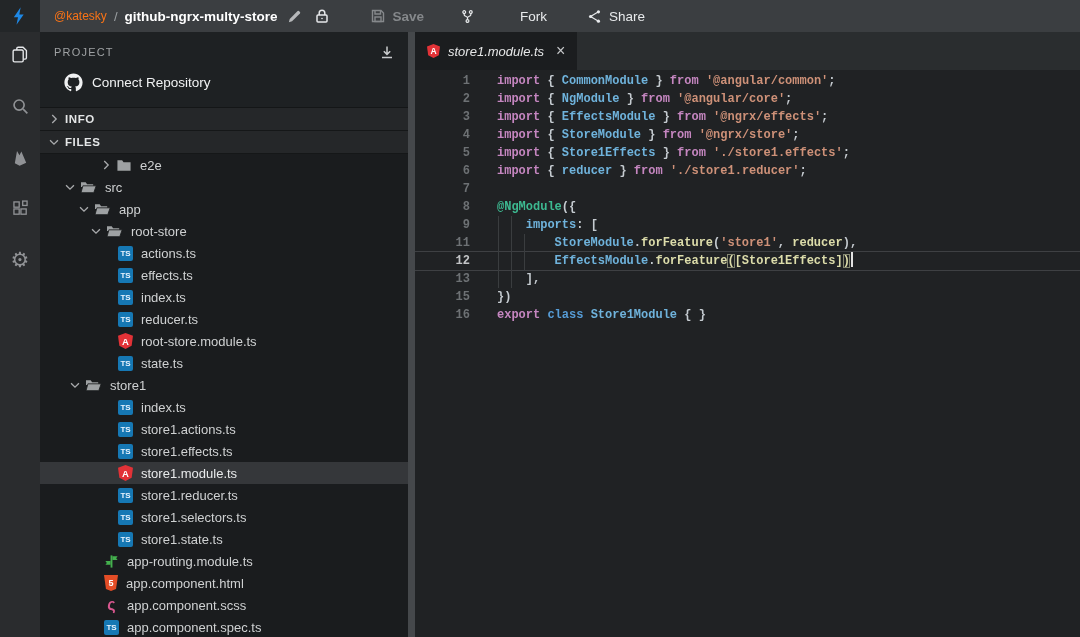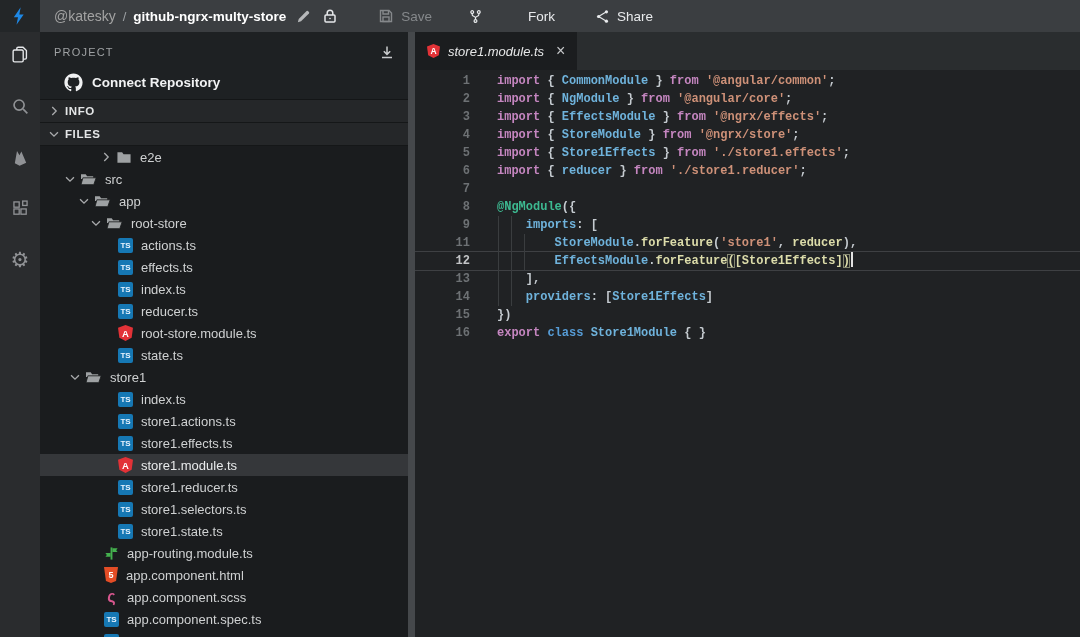--- a/index.html
+++ b/index.html
@@ -3,46 +3,46 @@
 <meta charset="utf-8">
 <style>
   html,body{margin:0;padding:0;background:#202224;}
   body{width:1080px;height:637px;overflow:hidden;font-family:"Liberation Sans",sans-serif;-webkit-font-smoothing:antialiased;}
   .app{width:1080px;height:637px;display:flex;flex-direction:column;}
 
   
   .topbar{height:32px;background:#3B3E41;display:flex;align-items:center;flex:none;}
   .logo-box{width:40px;height:32px;background:#232628;display:flex;align-items:center;justify-content:center;flex:none;}
   .proj-id{display:flex;align-items:center;margin-left:14px;gap:7px;}
-  .user{color:#a3a3a3;font-size:14px;}
+  .user{color:#f97316;font-size:12px;}
   .slash{color:#9CA0A3;font-size:13px;}
   .pname{color:#FFFFFF;font-size:13.5px;font-weight:700;}
   .tb-icon{display:inline-flex;align-items:center;justify-content:center;width:20px;height:20px;cursor:pointer;}
   .tb-btn{display:flex;align-items:center;gap:7px;font-size:13.5px;color:#E8EAEC;cursor:pointer;}
-  .tb-btn.disabled{color:#85888B;cursor:default;}
+  .tb-btn.disabled{color:#85888B;cursor:default;font-weight:bold;}
   .btn-save{margin-left:38px;}
   .btn-fork{margin-left:36px;gap:45px;}
   .btn-share{margin-left:40px;}
 
   
   .main{flex:1;display:flex;min-height:0;}
 
   
   .activitybar{width:40px;background:#2A2C2E;flex:none;display:flex;flex-direction:column;align-items:center;padding-top:4px;gap:13px;}
   .ab-item{width:36px;height:38px;display:flex;align-items:center;justify-content:center;cursor:pointer;opacity:.95;}
   .gear{font-size:21px;color:#96989B;line-height:1;}
 
   
   .sidebar{width:375px;background:#1A1C1E;flex:none;position:relative;overflow:hidden;color:#CFD1D2;}
   .sb-scroll{position:absolute;top:0;right:0;width:7px;height:100%;background:#45484B;}
-  .project-panel{height:68px;background:#1E2123;border-bottom:1px solid #141617;padding:12px 20px 0 14px;box-sizing:border-box;}
+  .project-panel{height:76px;background:#1E2123;border-bottom:1px solid #141617;padding:12px 20px 0 14px;box-sizing:border-box;}
   .project-head{display:flex;align-items:center;justify-content:space-between;}
   .project-title{font-size:11px;letter-spacing:1.2px;color:#9FA2A4;}
   .connect-row{display:flex;align-items:center;gap:9px;margin:13px 0 0 10px;cursor:pointer;}
-  .connect-label{font-size:13.5px;font-weight:700;color:#F1F2F3;}
+  .connect-label{font-size:13.5px;font-weight:400;color:#F1F2F3;}
   .section-head{height:22px;background:#252729;display:flex;align-items:center;padding-left:7px;gap:4px;cursor:pointer;border-bottom:1px solid #151718;margin-top:0;}
   .section-head:first-of-type{margin-top:4px;}
   .section-label{font-size:11.5px;font-weight:700;letter-spacing:.6px;color:#E4E6E7;}
   .tree{padding-right:7px;}
   .tree-row{height:22px;display:flex;align-items:center;cursor:pointer;font-size:13px;white-space:nowrap;}
   .tree-row.selected{background:#35373A;}
   .tree-row .lbl{margin-left:8px;color:#CFD1D2;}
   .tree-row.selected .lbl{color:#E8EAEB;}
   .tree-row .chev{width:16px;display:inline-flex;justify-content:center;margin-right:2px;flex:none;}
   .icon{display:inline-flex;align-items:center;justify-content:center;flex:none;}
@@ -457,24 +457,20 @@
           </div>
           <div class="cl active">
             <span class="ln">12</span>
             <span class="lc"><span class="guide" style="left: 1px;"></span><span class="guide" style="left: 14px;"></span><span class="guide" style="left: 27px;"></span><span class="tk pl">        </span><span class="tk id">EffectsModule</span><span class="tk pl">.</span><span class="tk fn">forFeature</span><span class="tk ybox">(</span><span class="tk y">[Store1Effects]</span><span class="tk ybox">)</span><span class="cursor"></span></span>
           </div>
           <div class="cl">
             <span class="ln">13</span>
             <span class="lc"><span class="guide" style="left: 1px;"></span><span class="guide" style="left: 14px;"></span><span class="tk pl">    </span><span class="tk pl">],</span></span>
           </div>
           <div class="cl">
-            <span class="ln">14</span>
-            <span class="lc"><span class="guide" style="left: 1px;"></span><span class="guide" style="left: 14px;"></span><span class="tk pl">    </span><span class="tk id">providers</span><span class="tk pl">: [</span><span class="tk id">Store1Effects</span><span class="tk pl">]</span></span>
-          </div>
-          <div class="cl">
             <span class="ln">15</span>
             <span class="lc"><span class="tk pl">})</span></span>
           </div>
           <div class="cl">
             <span class="ln">16</span>
             <span class="lc"><span class="tk kw">export</span><span class="tk pl"> </span><span class="tk kwb">class</span><span class="tk pl"> </span><span class="tk cls">Store1Module</span><span class="tk pl"> { }</span></span>
           </div>
         </div>
     </div>
   </div>

